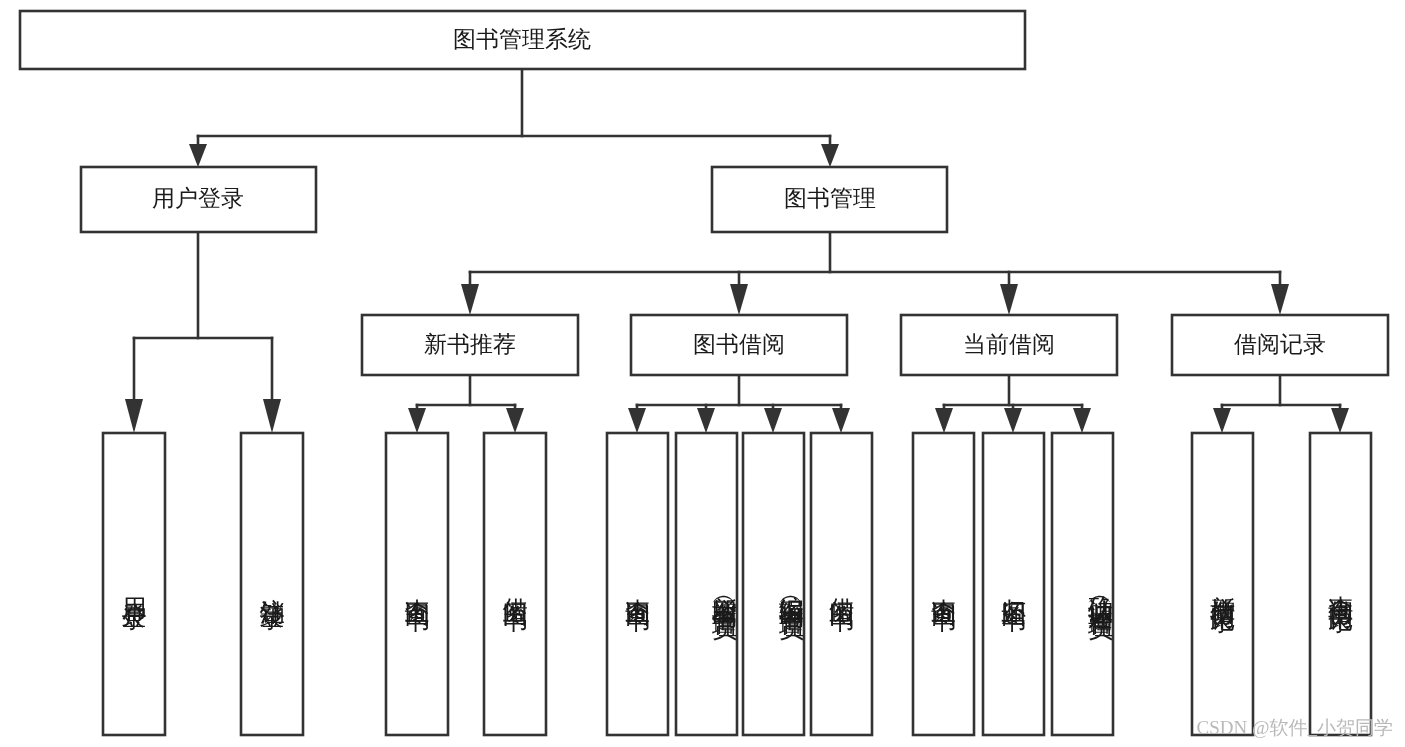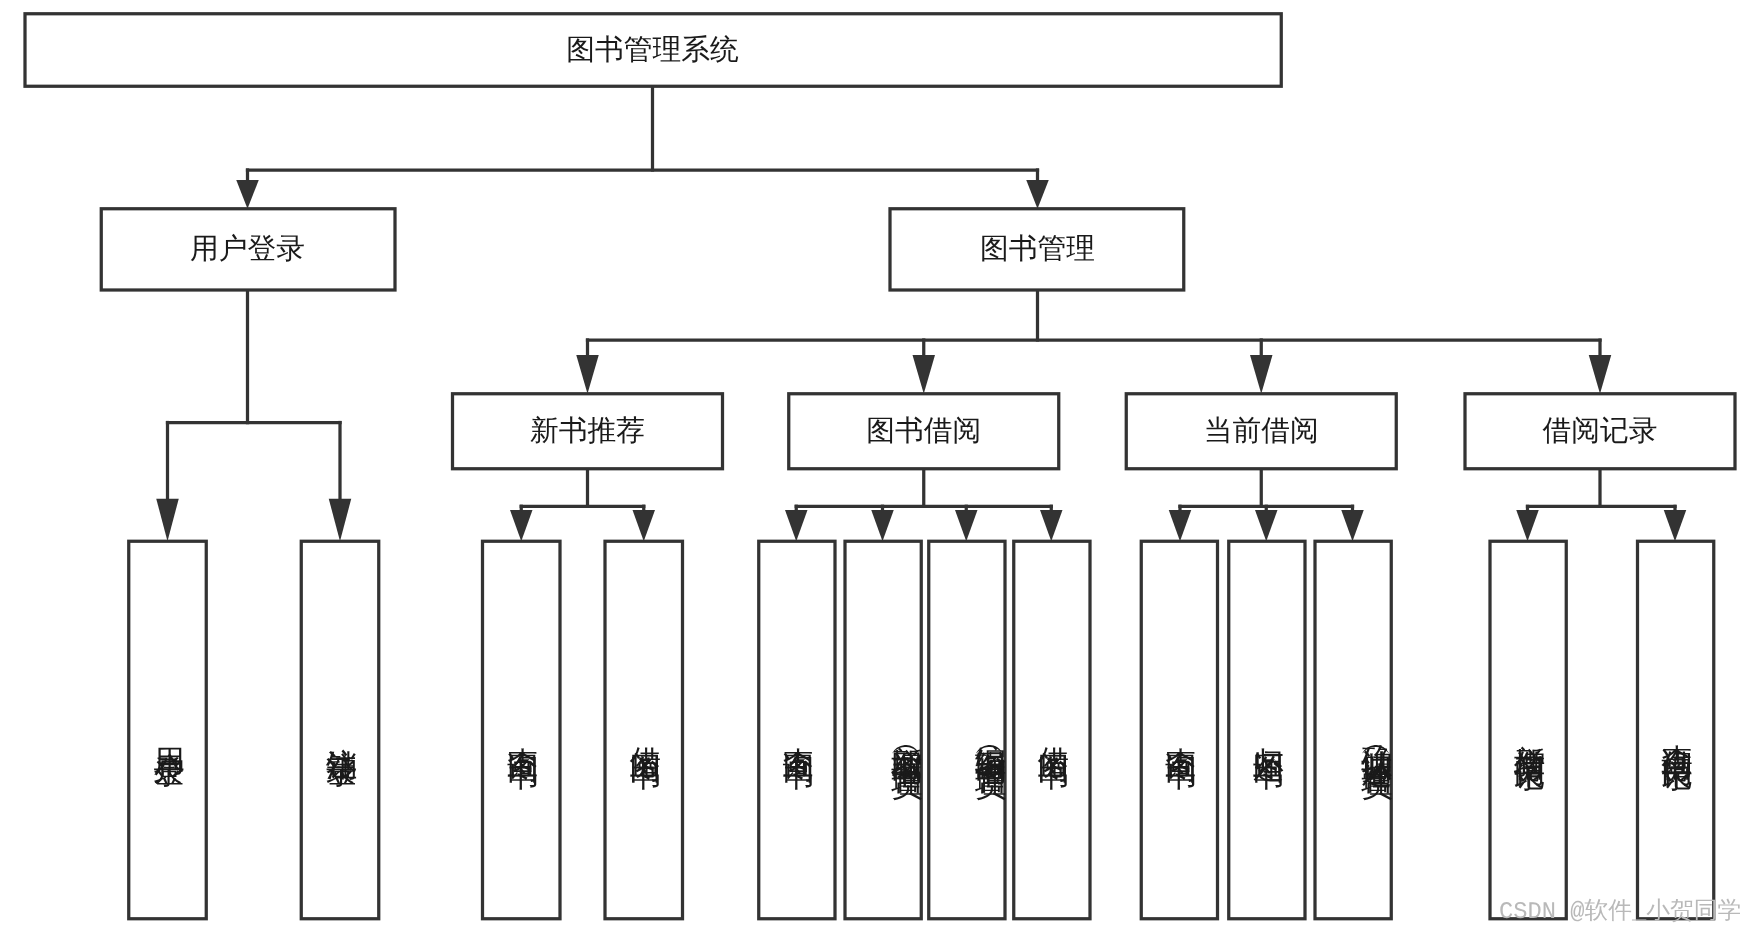--- a/index.html
+++ b/index.html
@@ -65,21 +65,21 @@
     justify-content: center;
     box-sizing: border-box;
     text-align: center;
     white-space: nowrap;
     user-select: none;
   }
   .watermark {
     position: absolute;
     right: 12px;
     bottom: 6px;
-    font-family: Liberation Mono, monospace;
+    font-family: Liberation Serif, serif;
     font-size: 19px;
     color: #b9b9b9;
     white-space: nowrap;
     user-select: none;
   }
 </style>
 </head>
 <body>
 
 <div id="diagram-root">

